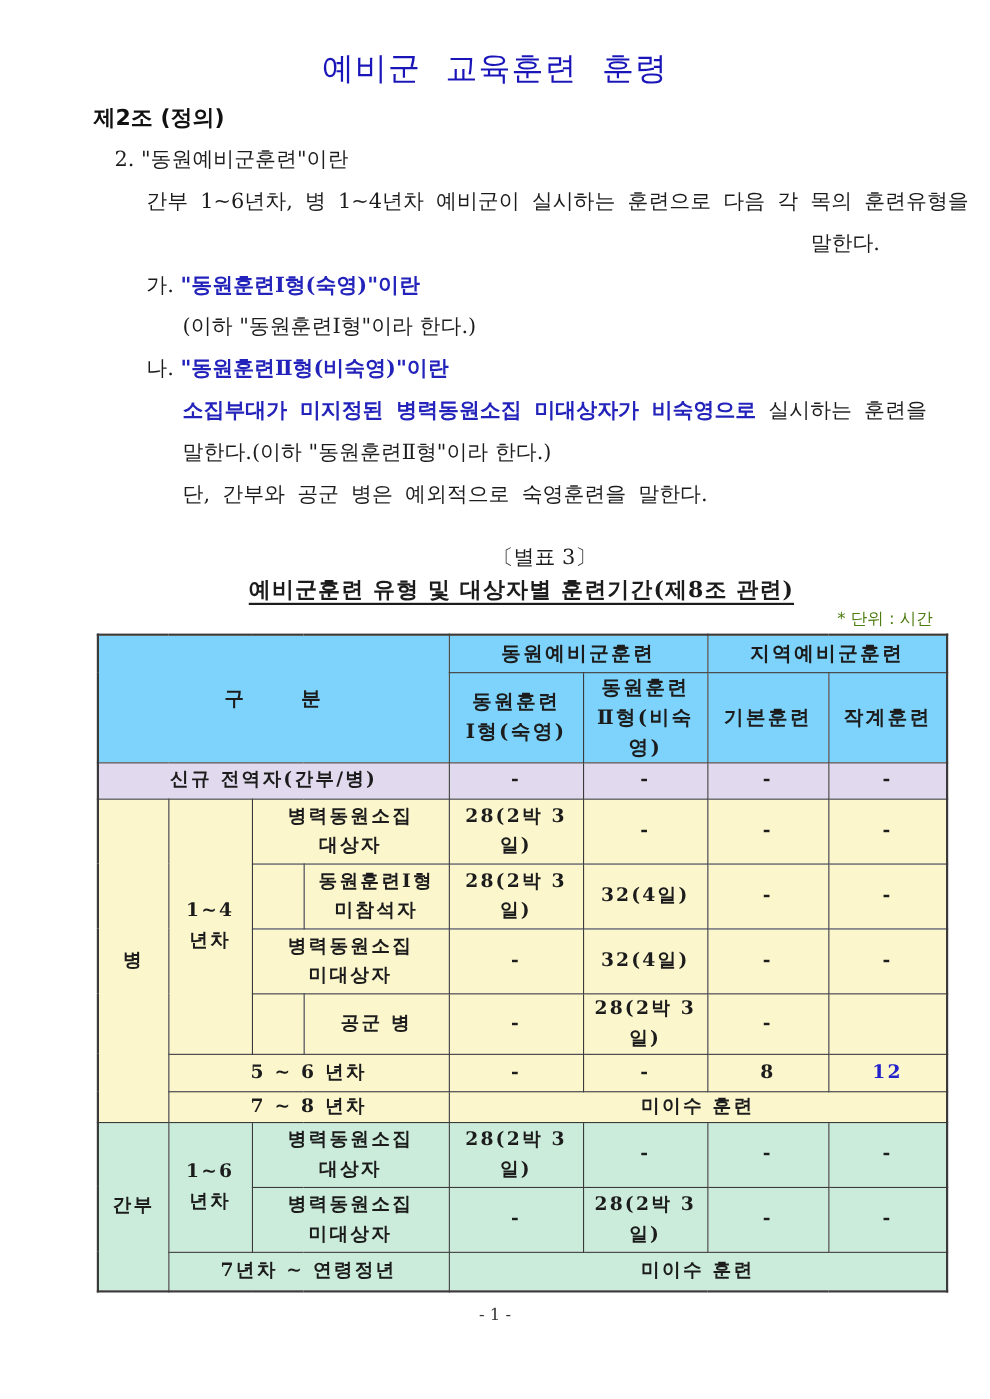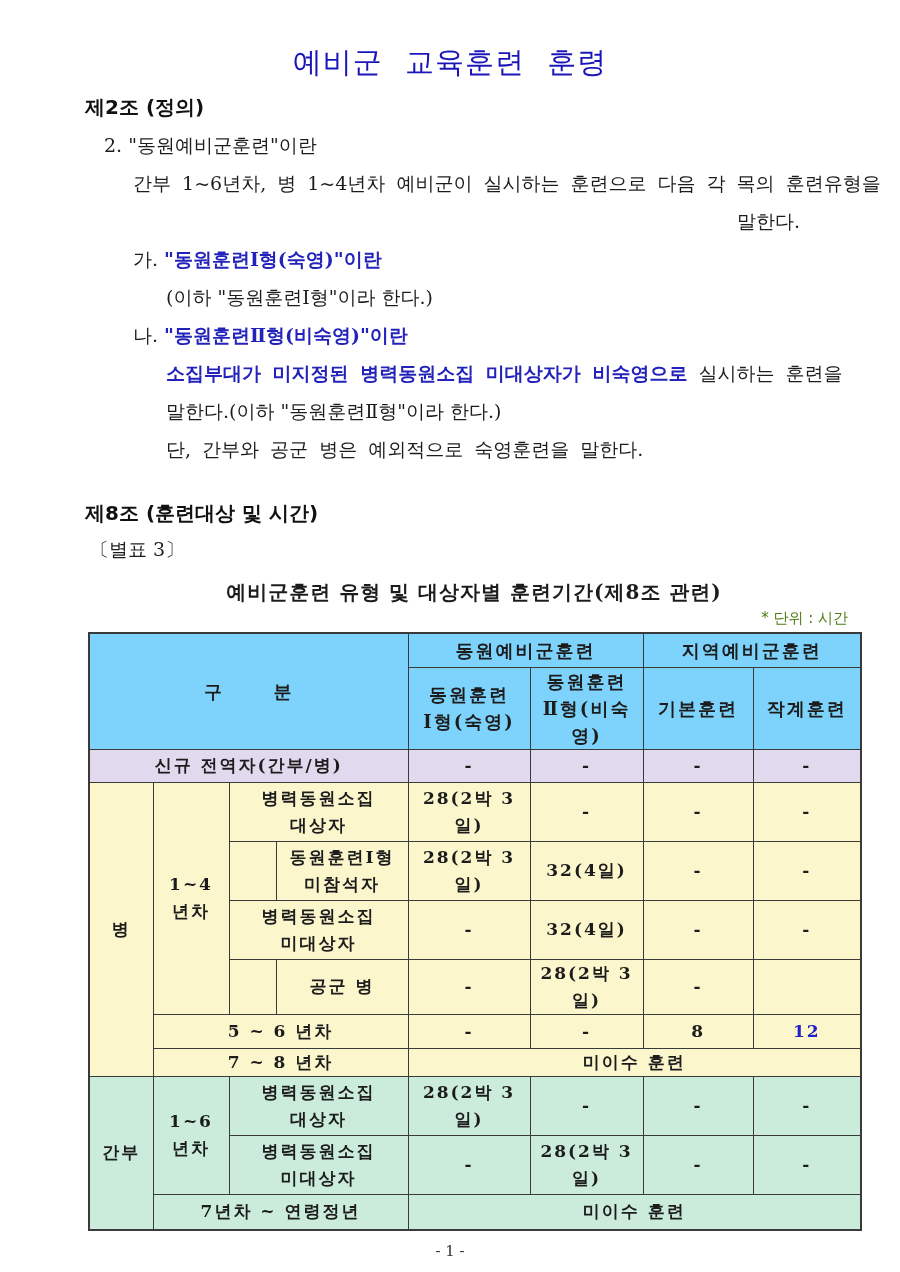--- a/index.html
+++ b/index.html
@@ -24,26 +24,26 @@
   .bodyline { font-size:19px; line-height:38px; height:38px; white-space:nowrap; }
   .first-line { margin-top:4px; }
   .ind1 { padding-left:104px; }
   .ind2 { padding-left:133px; }
   .ind3 { padding-left:166px; }
   .rightline { text-align:right; padding-right:100px; }
   .ws  { word-spacing:5px; }
   .blue-bold { color:#2323bb; font-weight:bold; }
   .marker { color:#1c1c1c; margin-right:6px; }
   .sec8 { margin-top:30px; }
-  .annex-line { margin:6px 0 0 90px; font-size:19px; height:30px; line-height:30px; }
+  .annex-line { margin:24px 0 0 90px; font-size:19px; height:30px; line-height:30px;text-align:center; }
   .tbl-title {
     margin-left:88px; width:772px; text-align:center;
     font-size:20px; font-weight:bold; letter-spacing:1px;
-    text-underline-offset:5px;
-    height:28px; line-height:28px;margin-top:14px;
+    text-decoration:underline; text-underline-offset:5px;
+    height:28px; line-height:28px;
   }
   .unit-note {
     margin-left:88px; width:772px; text-align:right; padding-right:12px;
     box-sizing:border-box;
     font-family:"DejaVu Sans","Liberation Sans",sans-serif;
     font-size:15px; height:24px; line-height:24px; color:#4d7c0f;
   }
   
   table.tt {
     margin:2px 0 0 88px; border-collapse:collapse;
@@ -99,21 +99,20 @@
   <div class="bodyline ind3 ws">
     <span class="blue-bold">소집부대가 미지정된 병력동원소집 미대상자가 비숙영으로</span><span> 실시하는 훈련을</span>
   </div>
   <div class="bodyline ind3">
     <span>말한다.(이하 "동원훈련Ⅱ형"이라 한다.)</span>
   </div>
   <div class="bodyline ind3 ws">
     <span>단, 간부와 공군 병은 예외적으로 숙영훈련을 말한다.</span>
   </div>
 
-  <div class="sec-heading sec8">제8조 (훈련대상 및 시간)</div>
   <div class="annex-line">〔별표 3〕</div>
   <div class="tbl-title">예비군훈련 유형 및 대상자별 훈련기간(제8조 관련)</div>
   <div class="unit-note">* 단위 : 시간</div>
 
   <table class="tt">
     <colgroup>
       <col style="width:64px">
         <col style="width:76px">
         <col style="width:47px">
         <col style="width:132px">

